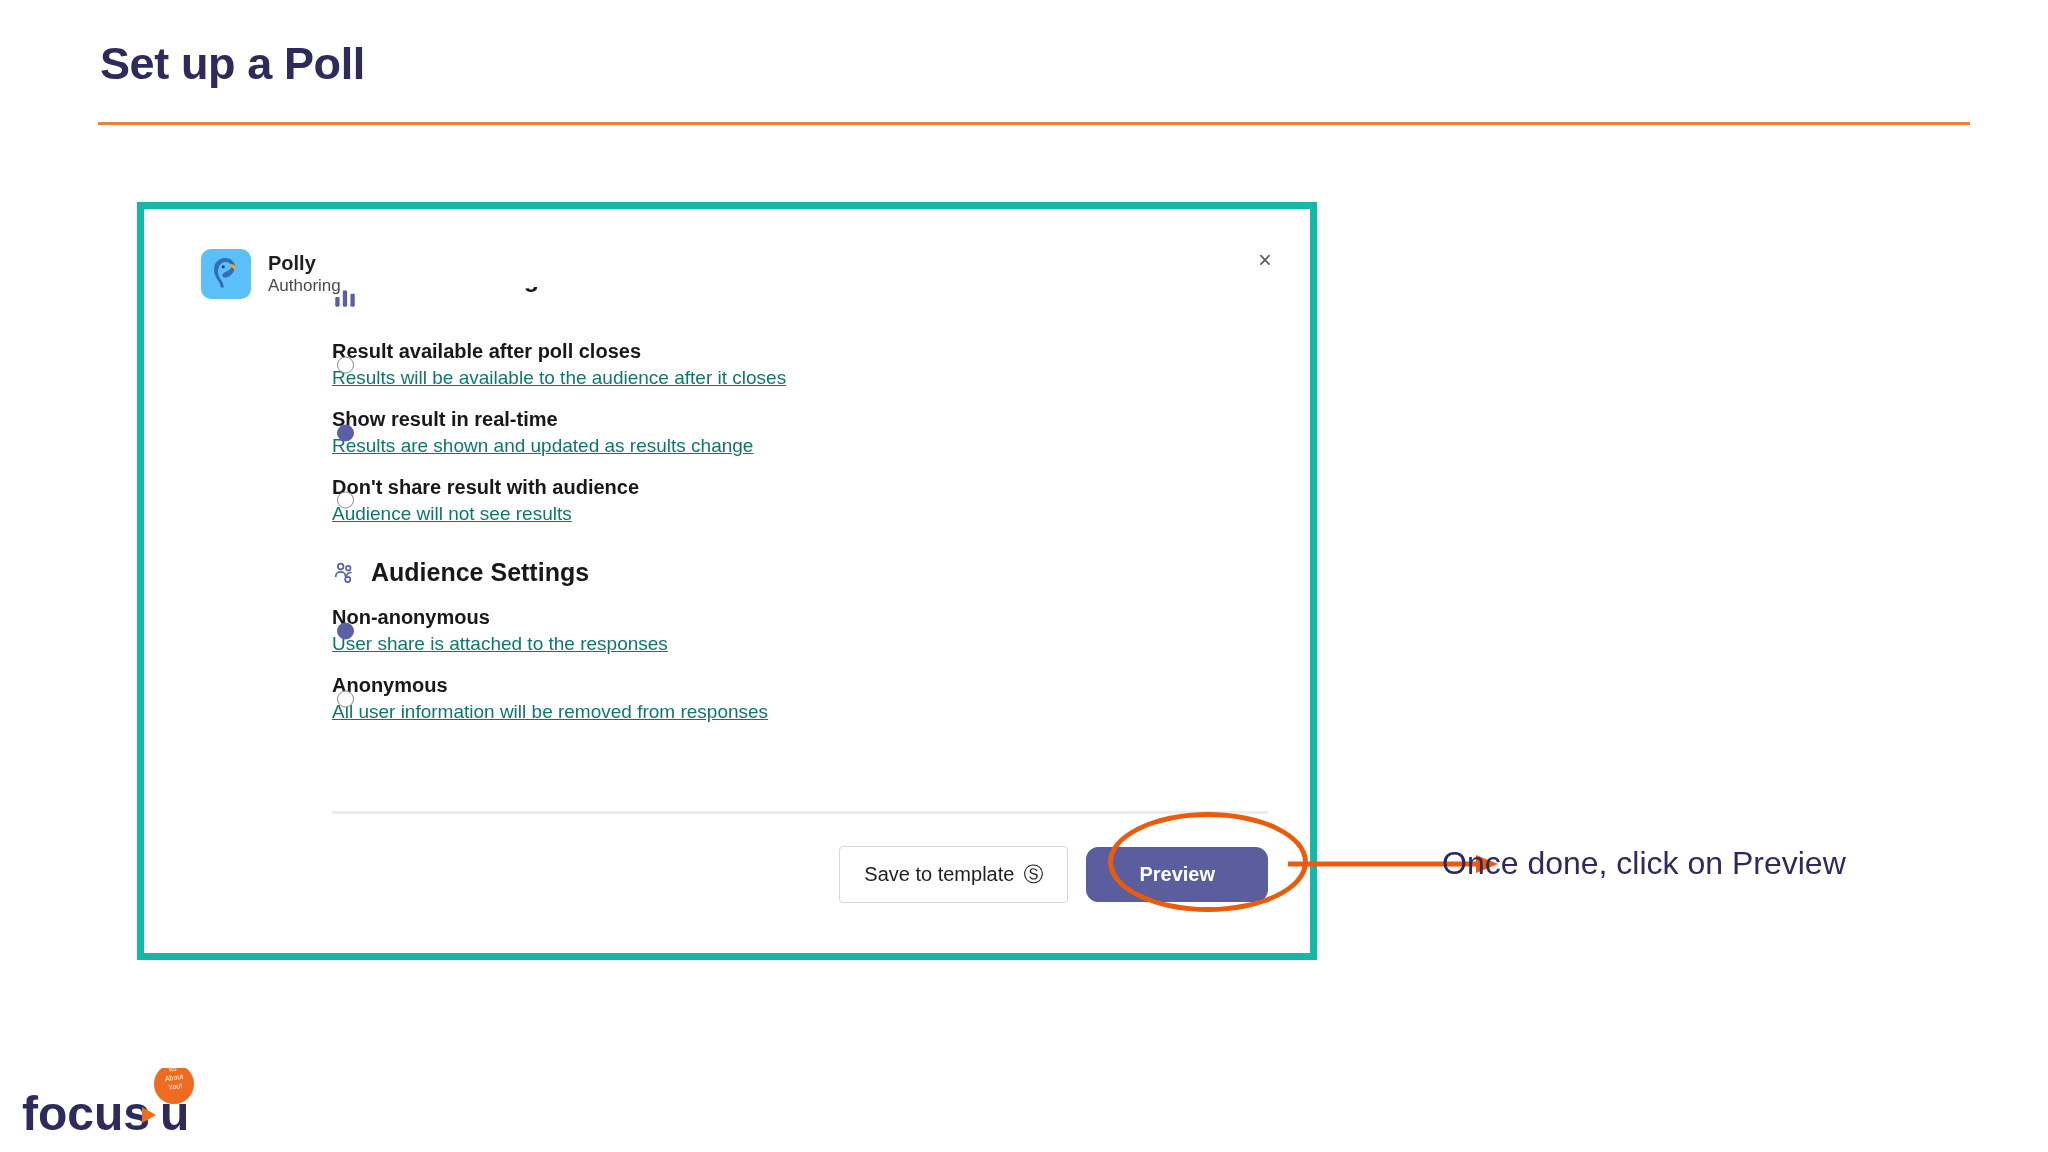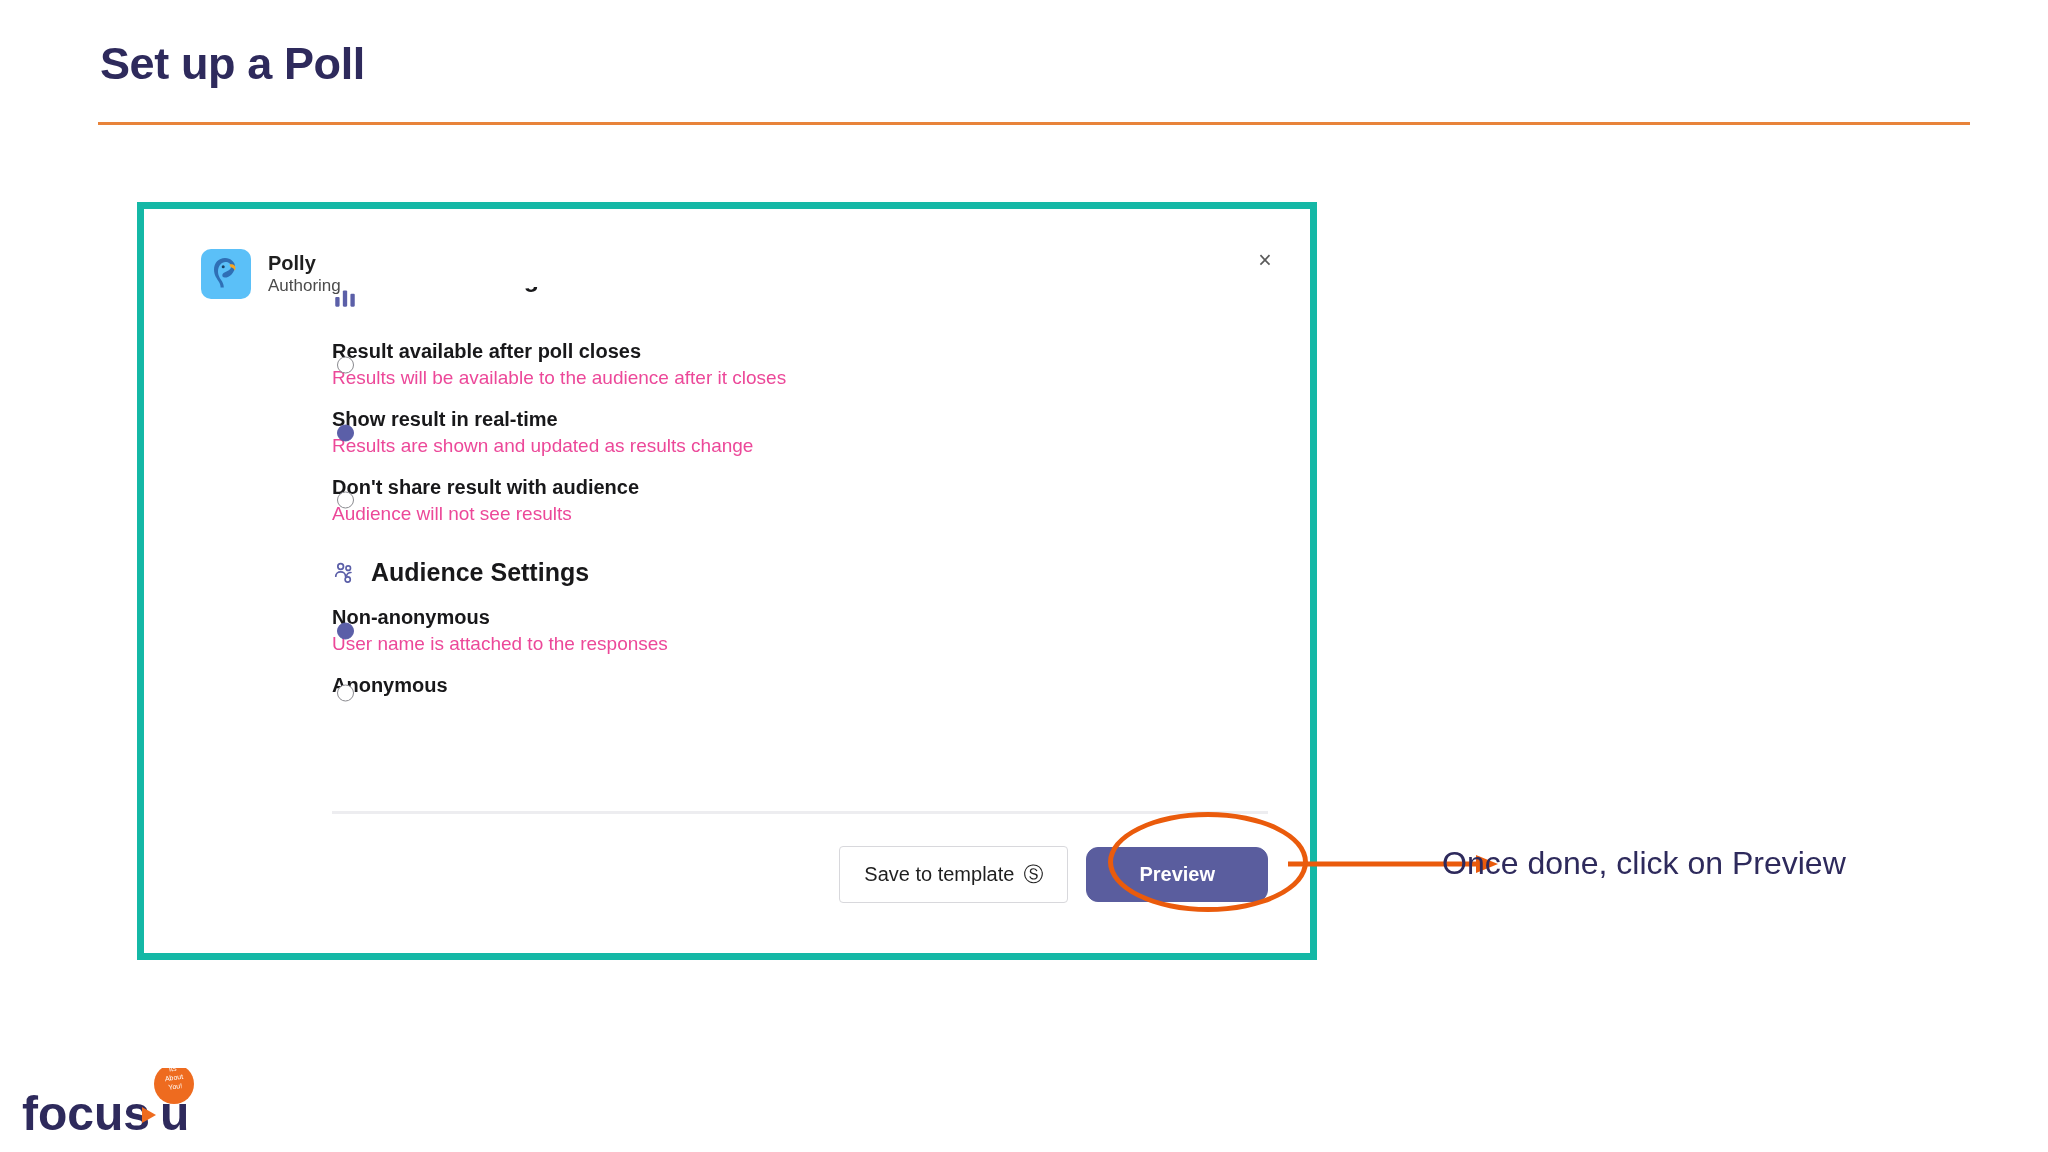--- a/index.html
+++ b/index.html
@@ -69,21 +69,21 @@
     padding: 9px 0 9px 188px; min-height: 56px;
   }
   .radio {
     position: absolute; left: 193px; top: 50%; transform: translateY(-50%);
     width: 17px; height: 17px; border-radius: 50%;
     border: 1.6px solid #8a8a8f; background: #fff;
   }
   .radio.checked { background: #5b5fa8; border-color: #5b5fa8; }
   .opt-text { display: flex; flex-direction: column; gap: 4px; }
   .opt-title { font-size: 20px; font-weight: bold; color: #18181a; line-height: 1.15; }
-  .opt-desc { font-size: 19px; color: #ec4899; line-height: 1.2; }
+  .opt-desc { font-size: 19px; color: #0f766e; line-height: 1.2; text-decoration: underline; }
 
   .divider {
     position: absolute; left: 188px; right: 42px; top: 602px;
     height: 3px; background: #ededf0;
   }
 
   .footer {
     position: absolute; right: 42px; top: 637px;
     display: flex; align-items: center; gap: 18px;
   }
@@ -202,28 +202,29 @@
             </svg>
           </span>
           <span class="sec-label">Audience Settings</span>
         </div>
 
         <div class="opt-list">
           <div class="option">
             <span class="radio checked"></span>
             <span class="opt-text">
               <span class="opt-title">Non-anonymous</span>
-              <span class="opt-desc">User name is attached to the responses</span>
+              <span class="opt-desc">User share is attached to the responses</span>
             </span>
           </div>
 
           <div class="option">
             <span class="radio"></span>
             <span class="opt-text">
               <span class="opt-title">Anonymous</span>
+              <span class="opt-desc">All user information will be removed from responses</span>
             </span>
           </div>
         </div>
       </div>
 
       <div class="divider"></div>
 
       <div class="footer">
         <button class="btn btn-secondary">
           <span>Save to template</span>

